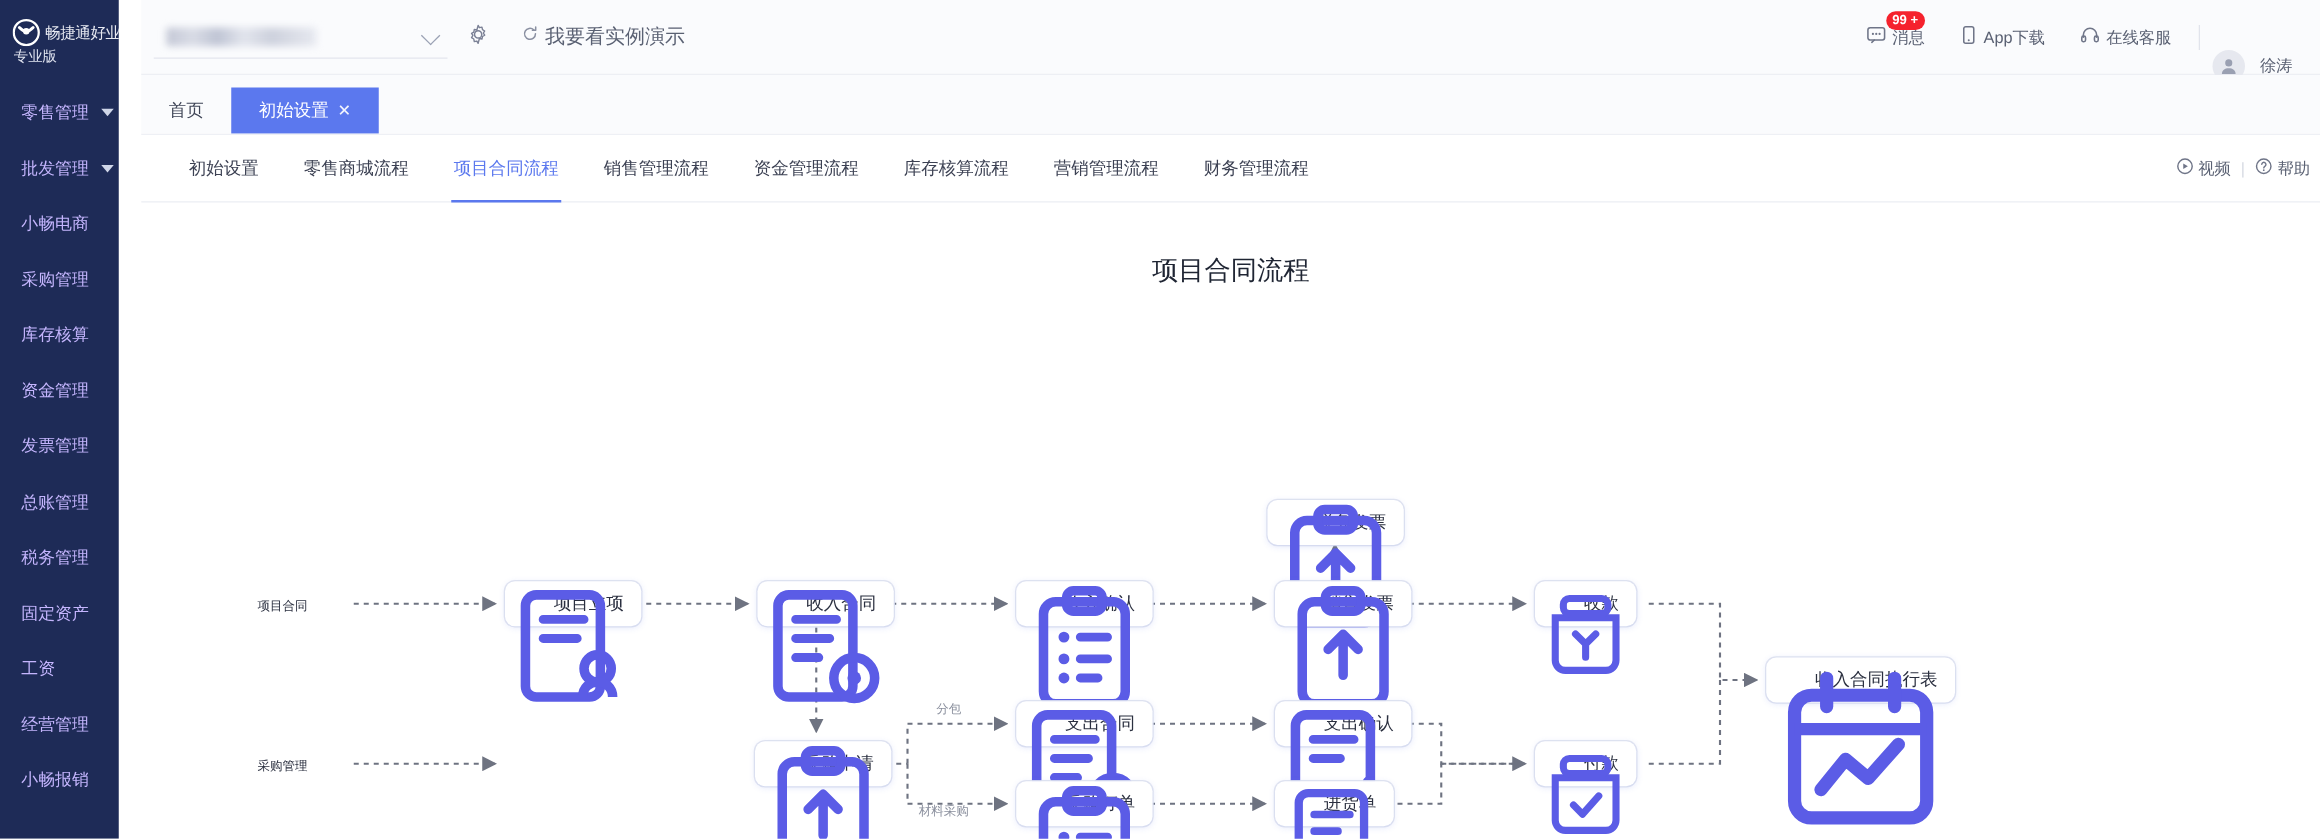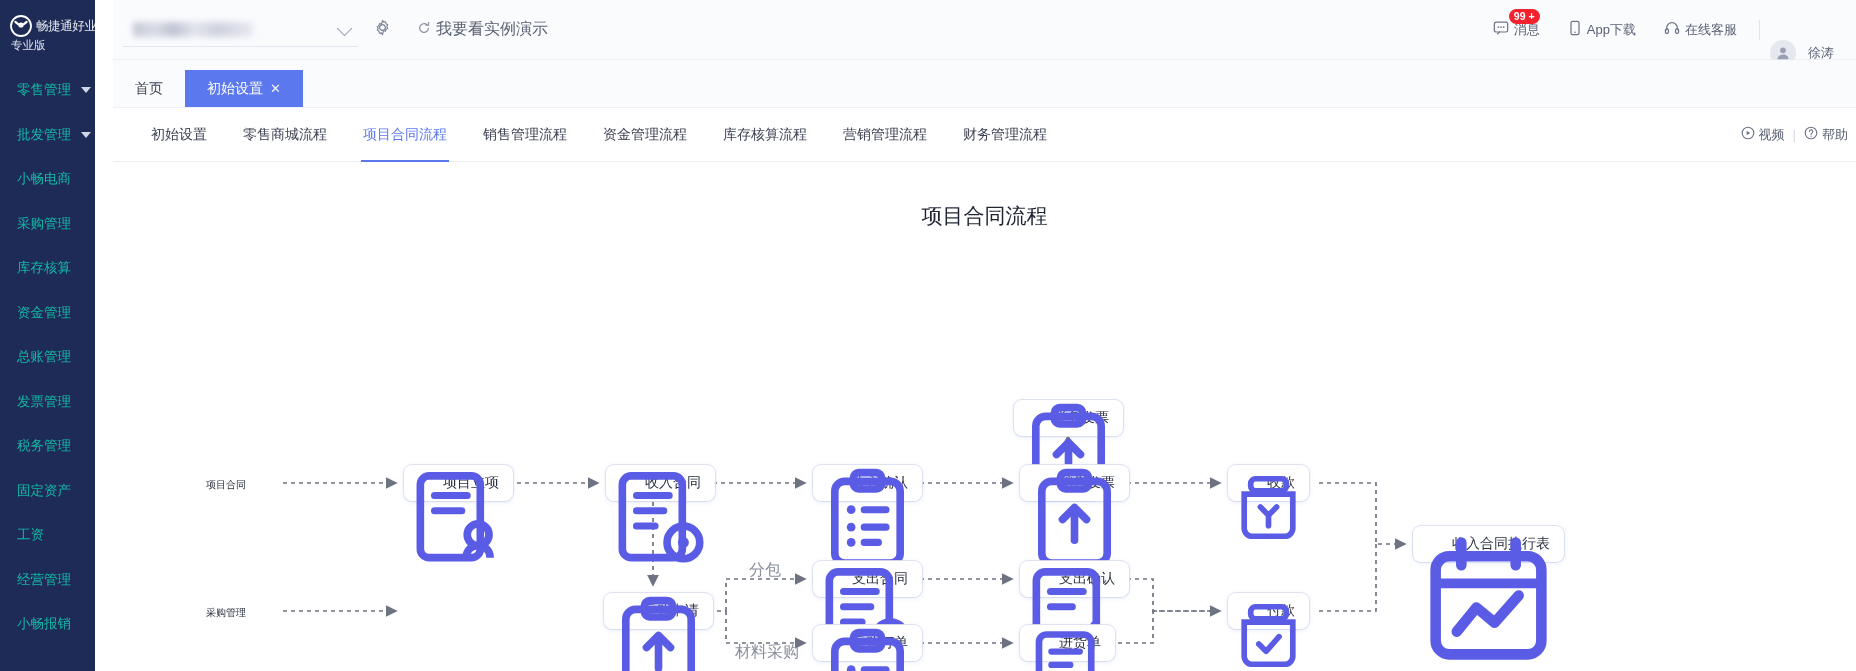--- a/index.html
+++ b/index.html
@@ -27,21 +27,21 @@
   .brand-name {
     color: #e8eaf2; font-size: 12.5px; letter-spacing: -0.4px;
     white-space: nowrap; overflow: hidden;
   }
   .brand-sub { color: #dfe3ef; font-size: 11.5px; margin-top: 1px; padding-left: 1px; }
 
   .nav { margin-top: 8px; display: flex; flex-direction: column; }
   .nav-item {
     height: 44.5px; display: flex; align-items: center;
     padding-left: 17px; gap: 6px;
-    color: #14b8a6; font-size: 13.5px; cursor: pointer; white-space: nowrap;
+    color: #c4b5fd; font-size: 13.5px; cursor: pointer; white-space: nowrap;
   }
   .caret {
     width: 0; height: 0; border-left: 5px solid transparent;
     border-right: 5px solid transparent; border-top: 6px solid #cfd6e8;
     margin-left: 4px; flex: none;
   }
 
   
   .header {
     position: absolute; left: 113px; top: 0; right: 0; height: 60px;
@@ -141,21 +141,21 @@
     box-shadow: 0 1px 5px rgba(91,120,238,.16), 0 0 0 1px rgba(226,229,240,.9);
     display: flex; align-items: center; gap: 7px;
     padding: 0 14px; font-size: 14px; color: #2b3040;
     cursor: pointer; white-space: nowrap;
   }
   .node .nicon { width: 18px; height: 18px; flex: none; }
   .rowlabel {
     position: absolute; font-size: 10px; color: #2b3040; white-space: nowrap;
   }
   .edgelabel {
-    position: absolute; font-size: 16px; color: #8a8f9d; white-space: nowrap;
+    position: absolute; font-size: 10px; color: #8a8f9d; white-space: nowrap;
   }
 </style>
 </head>
 <body>
 
 <div id="app">
 
   <div class="sidebar">
     <div class="brand">
       <div class="brand-top">
@@ -185,24 +185,24 @@
         <div class="nav-item">
           <span>采购管理</span>
         </div>
         <div class="nav-item">
           <span>库存核算</span>
         </div>
         <div class="nav-item">
           <span>资金管理</span>
         </div>
         <div class="nav-item">
+          <span>发票管理</span>
+        </div>
+        <div class="nav-item">
           <span>总账管理</span>
-        </div>
-        <div class="nav-item">
-          <span>发票管理</span>
         </div>
         <div class="nav-item">
           <span>税务管理</span>
         </div>
         <div class="nav-item">
           <span>固定资产</span>
         </div>
         <div class="nav-item">
           <span>工资</span>
         </div>

